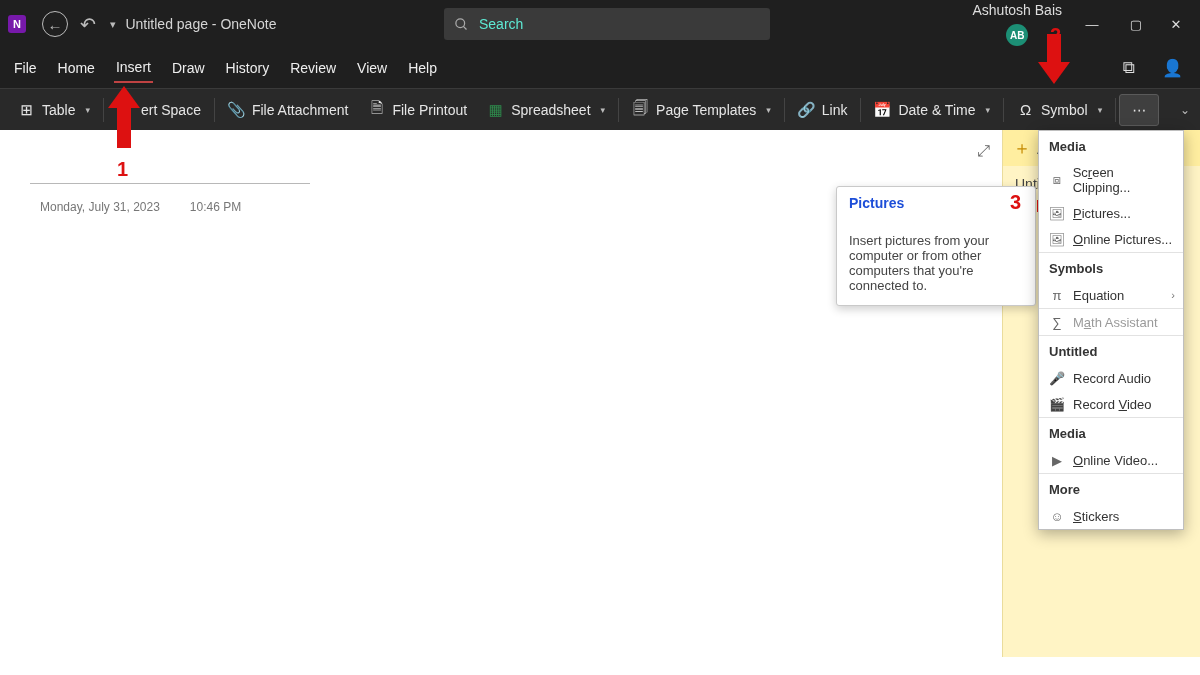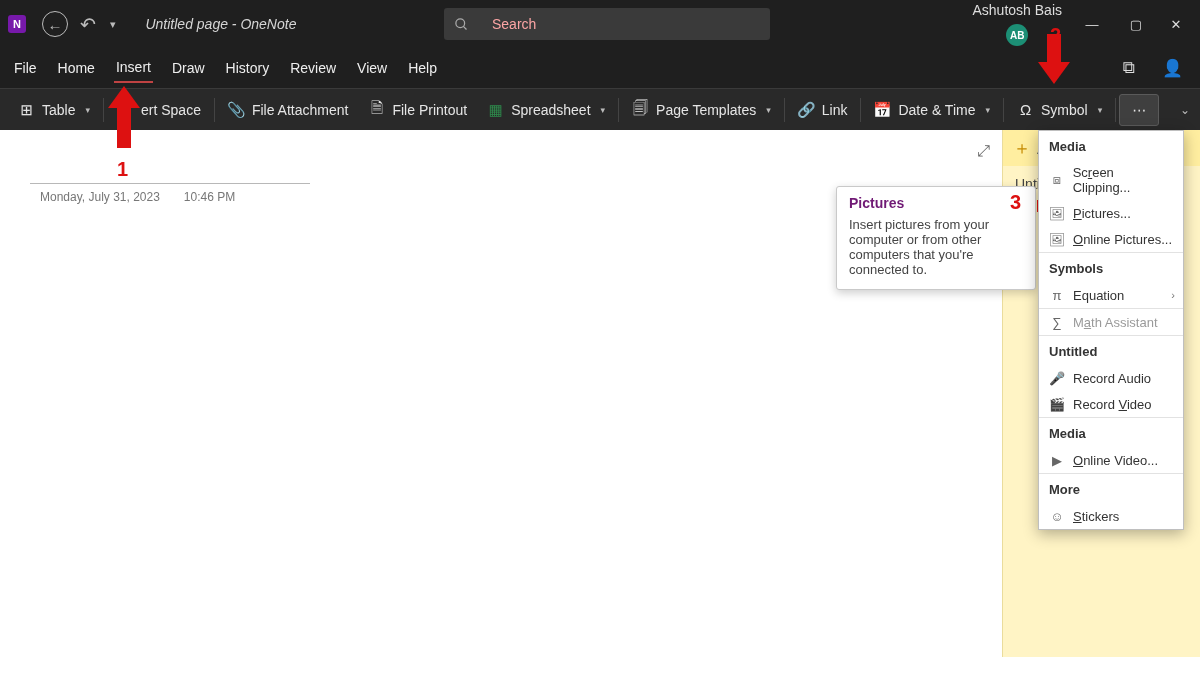--- a/index.html
+++ b/index.html
@@ -3,21 +3,21 @@
 <meta charset="utf-8">
 <style>
 * { margin:0; padding:0; box-sizing:border-box; font-family:"Segoe UI",sans-serif; }
 body { width:1200px; height:675px; background:#fff; overflow:hidden; position:relative; }
 
 .titlebar { height:48px; background:#1f1f1f; display:flex; align-items:center; color:#d5d5d5; font-size:14px; }
 .app-icon { width:18px; height:18px; background:#7719aa; margin:0 10px 0 8px; border-radius:3px; display:flex; align-items:center; justify-content:center; color:#fff; font-size:11px; font-weight:bold; }
 .back-icon { width:26px; height:26px; border:1.5px solid #bbb; border-radius:50%; display:flex; align-items:center; justify-content:center; margin:0 6px; color:#bbb; font-size:15px; }
 .undo-icon { font-size:19px; margin:0 6px; color:#bbb; }
 .qat-more { margin:0 8px; color:#bbb; font-size:11px; }
-.search { position:absolute; left:444px; width:326px; height:32px; background:#3a3a3a; border-radius:3px; display:flex; align-items:center; color:#fca5a5; padding:1px 10px; gap:23px; }
+.search { position:absolute; left:444px; width:326px; height:32px; background:#3a3a3a; border-radius:3px; display:flex; align-items:center; color:#5eead4; padding:1px 10px; gap:10px; }
 .search svg { width:15px; height:15px; }
 .win-user { position:absolute; right:138px; display:flex; align-items:center; gap:6px; color:#ddd; font-size:14px;flex-direction:column; }
 .avatar { width:22px; height:22px; border-radius:50%; background:#1c8f75; color:#fff; font-size:10px; display:flex; align-items:center; justify-content:center; font-weight:bold; }
 .win-btn { position:absolute; width:40px; height:40px; display:flex; align-items:center; justify-content:center; color:#ddd; font-size:13px; }
 .win-min { right:88px; } .win-max { right:44px; } .win-close { right:4px; }
 
 .menubar { height:40px; background:#1f1f1f; display:flex; align-items:center; padding:0 12px; color:#eee; font-size:14px; gap:17px; position:relative; }
 .menu-item { padding:6px 2px; cursor:pointer; }
 .menu-item.active { border-bottom:2px solid #c04343; }
 .menubar .right-icons { position:absolute; right:16px; display:flex; gap:28px; color:#ddd; font-size:17px; }
@@ -26,29 +26,29 @@
 .rib-btn { display:flex; align-items:center; gap:7px; padding:0 10px; height:32px; border-radius:3px; }
 .rib-btn.sel { background:#3f3f3f; border:1px solid #5a5a5a; }
 .sep { width:1px; height:24px; background:#444; margin:0 3px; }
 .caret { font-size:9px; margin-left:3px; color:#bbb; }
 .rib-ico { width:17px; height:17px; display:flex; align-items:center; justify-content:center; font-size:15px; }
 .ribbon-more { position:absolute; right:10px; color:#bbb; font-size:12px; }
 
 .canvas { position:absolute; top:130px; left:0; right:0; bottom:0; background:#fff; }
 .page-hdr { position:absolute; left:30px; top:52px; width:280px; }
 .hdr-underline { border-bottom:1px solid #b8b8b8; height:2px; }
-.page-date { font-size:12px; color:#777; margin-top:6px; display:flex; gap:24px; padding-left:10px; }
+.page-date { font-size:12px; color:#777; margin-top:16px; display:flex; gap:30px; padding-left:10px; }
 .expand { position:absolute; right:210px; top:12px; font-size:16px; color:#666; }
 
 .yellow-panel { position:absolute; right:0; top:130px; width:198px; bottom:18px; background:#fff4c5; border-left:1px solid #eadc9c; }
 .panel-top { height:36px; background:#ffeea0; display:flex; align-items:center; padding:0 10px; font-size:15px; color:#555; gap:6px; }
 .panel-title { padding:10px 12px; font-size:14px; color:#444; }
 
 .tooltip { position:absolute; left:836px; top:186px; width:200px; background:#fff; border:1px solid #c9c9c9; border-radius:3px; padding:8px 12px 12px; box-shadow:0 3px 10px rgba(0,0,0,.2); font-size:13px; color:#444; }
-.tooltip .tt-title { font-weight:600; color:#701a75; margin-bottom:6px; font-size:14px; }
+.tooltip .tt-title { font-weight:600; color:#1d4ed8; margin-bottom:22px; font-size:14px; }
 .tt-num { position:absolute; right:14px; top:4px; font:bold 20px sans-serif; color:#d11; }
 .tooltip .arrow-r { position:absolute; right:-36px; top:8px; }
 
 .dropdown { position:absolute; left:1038px; top:130px; width:146px; background:#fff; border:1px solid #bfbfbf; box-shadow:0 4px 14px rgba(0,0,0,.3); font-size:13px; color:#333; }
 .dd-cat { padding:8px 10px 6px; font-weight:600; color:#333; background:#fff; }
 .dd-item { display:flex; align-items:center; gap:8px; padding:5px 10px; }
 .dd-item.disabled { color:#9a9a9a; }
 .dd-ico { width:16px; height:16px; display:flex; align-items:center; justify-content:center; font-size:13px; color:#666; }
 .dd-item .chev { position:absolute; right:8px; font-size:11px; color:#777; }
 .dd-divider { height:1px; background:#e2e2e2; }
@@ -67,21 +67,21 @@
 .red-arrow-up::after { content:""; position:absolute; left:9px; top:20px; width:14px; height:42px; background:#d11; }
 </style>
 </head>
 <body>
 
 <div class="titlebar">
   <div class="app-icon">N</div>
   <div class="back-icon">←</div>
   <div class="undo-icon">↶</div>
   <div class="qat-more">▾</div>
-  <div style="margin-left:22px;font-style:italic;">Untitled page  -  OneNote</div>
+  <div style="margin-left:2px;">Untitled page  -  OneNote</div>
   <div class="search">
     <svg viewBox="0 0 24 24" fill="none" stroke="#aaa" stroke-width="2">
         <circle cx="10" cy="10" r="7"></circle>
         <line x1="20" y1="20" x2="15" y2="15"></line>
       </svg>
     <span>Search</span>
   </div>
   <div class="win-user">
     <span>Ashutosh Bais</span>
     <div class="avatar">AB</div>

